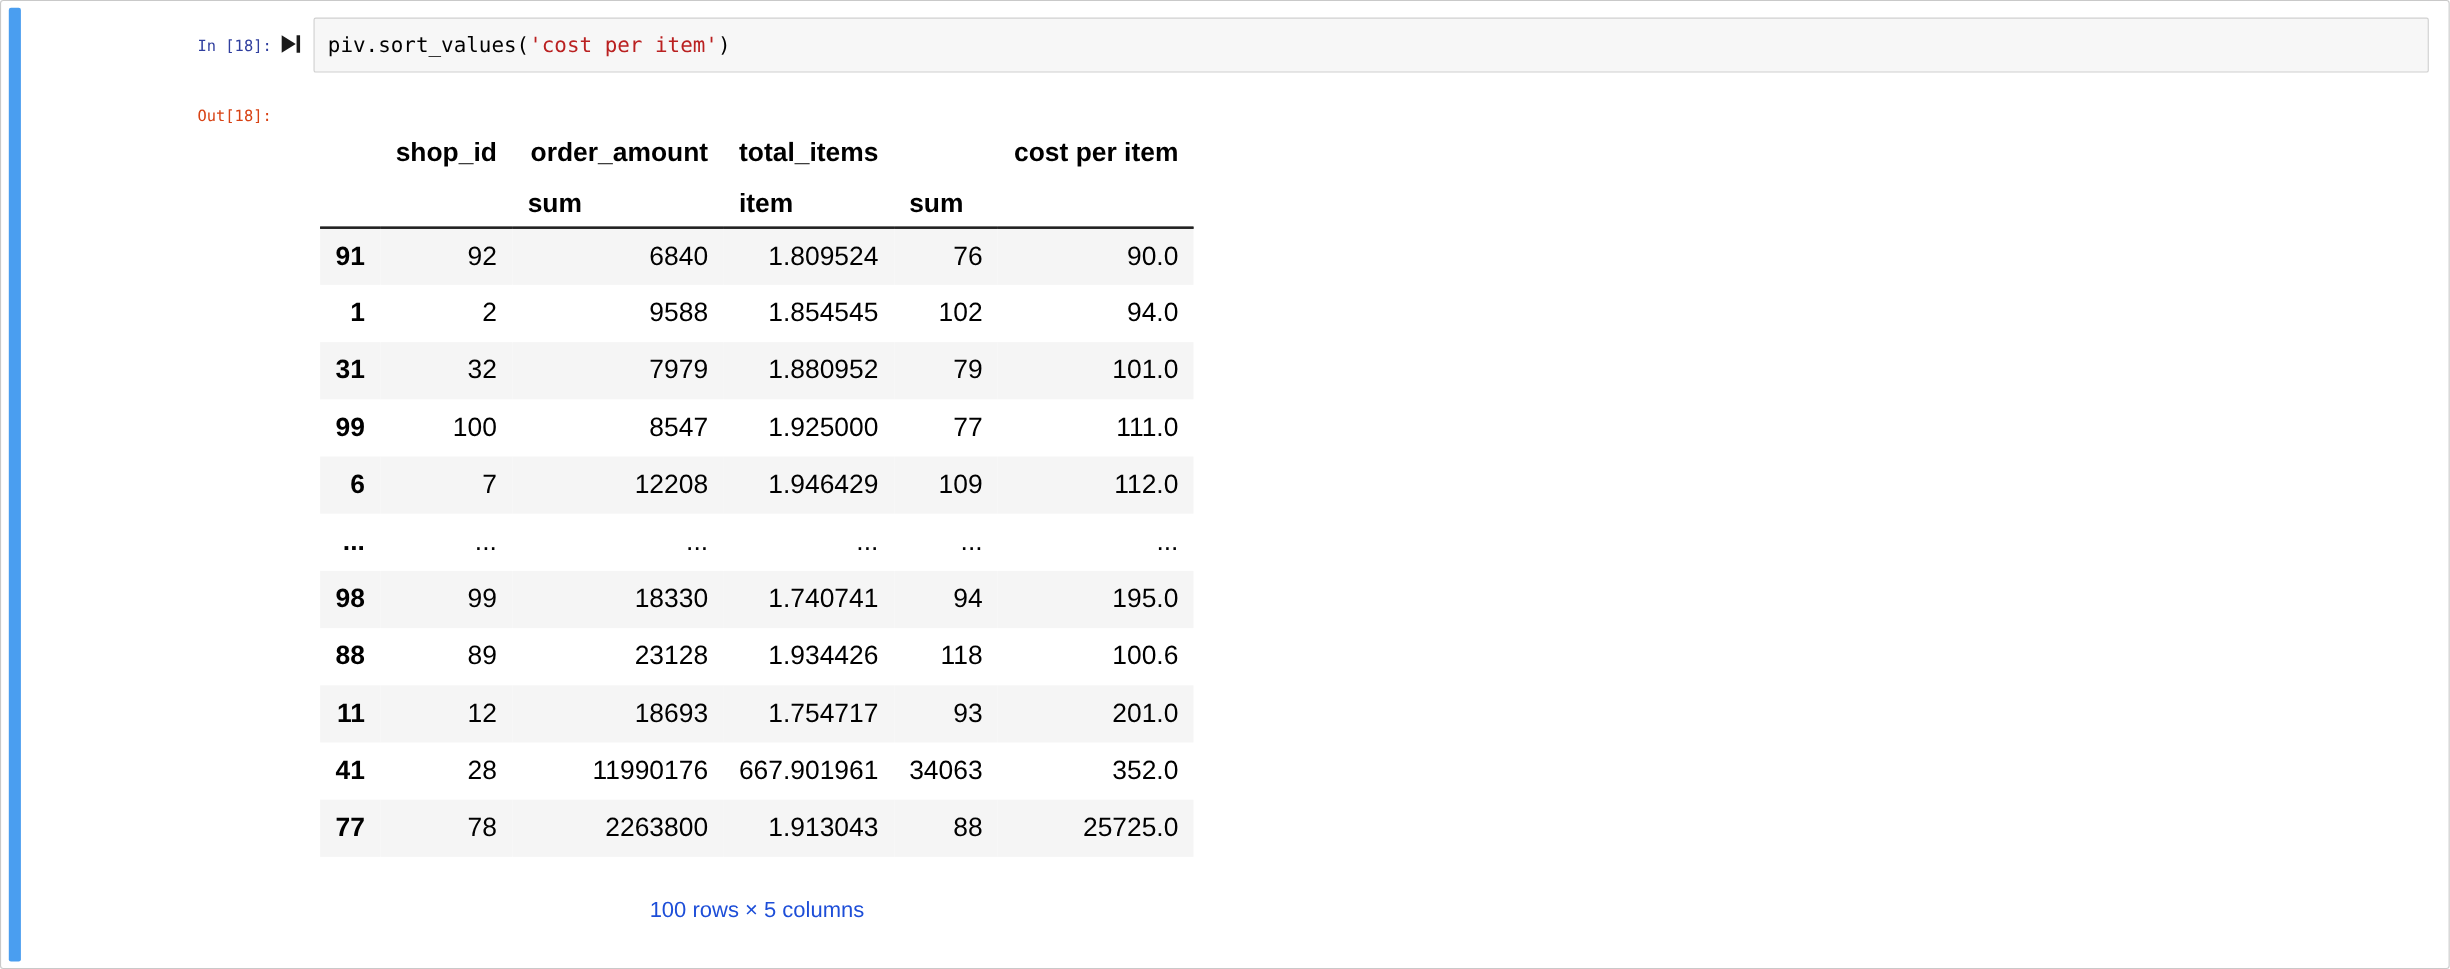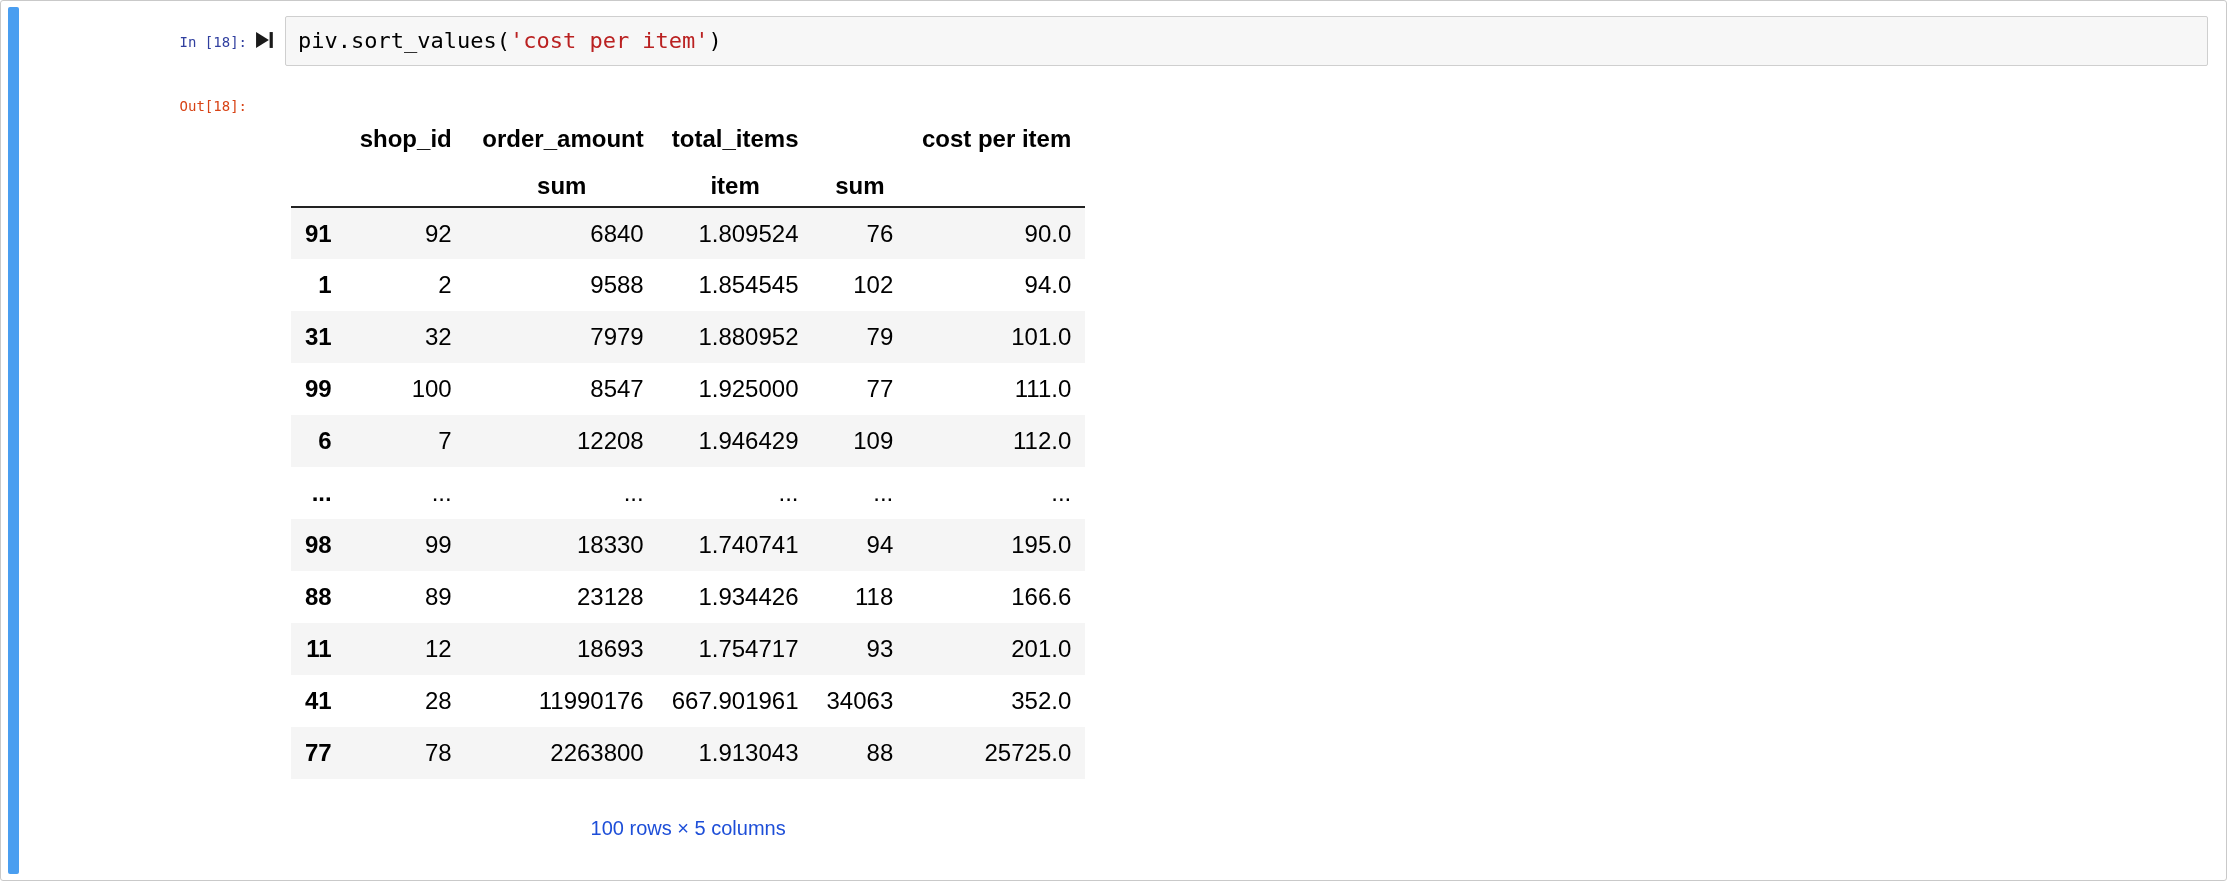--- a/index.html
+++ b/index.html
@@ -47,21 +47,21 @@
     left:284px; top:15px; right:18px;
     height:50px;
     background:#f7f7f7;
     border:1px solid #cfcfcf;
     border-radius:2px;
     padding:12px 12px;
     cursor:text;
   }
   .code-line {
     font-family:"DejaVu Sans Mono", monospace;
-    font-size:22px;
+    font-size:19px;
     line-height:24px;
     white-space:pre;
     color:#000;
   }
   .code-string { color:#ba2121; }
 
   .output-area {
     position:absolute;
     left:290px; top:112px;
   }
@@ -73,21 +73,21 @@
   }
   table.dataframe th, table.dataframe td {
     padding:0 14px;
     vertical-align:middle;
     border:none;
     white-space:nowrap;
   }
   table.dataframe thead th { font-weight:700; }
   table.dataframe thead th.lvl1 { height:52px; text-align:right; }
   table.dataframe thead th.lvl2 { height:42px; text-align:left; }
-  table.dataframe thead tr:last-child th { border-bottom:2px solid #222;text-align:center; }
+  table.dataframe thead tr:last-child th { border-bottom:2px solid #222; }
   table.dataframe tbody tr { height:52px; }
   table.dataframe tbody tr:nth-child(odd) { background:#f5f5f5; }
   table.dataframe tbody th {
     font-weight:700;
     text-align:right;
   }
   table.dataframe tbody td { text-align:right; }
   .df-shape {
     margin-top:38px;
     font-size:20px;
@@ -201,21 +201,21 @@
             <td>1.740741</td>
             <td>94</td>
             <td>195.0</td>
           </tr>
           <tr>
             <th>88</th>
             <td>89</td>
             <td>23128</td>
             <td>1.934426</td>
             <td>118</td>
-            <td>166.6</td>
+            <td>100.6</td>
           </tr>
           <tr>
             <th>11</th>
             <td>12</td>
             <td>18693</td>
             <td>1.754717</td>
             <td>93</td>
             <td>201.0</td>
           </tr>
           <tr>

